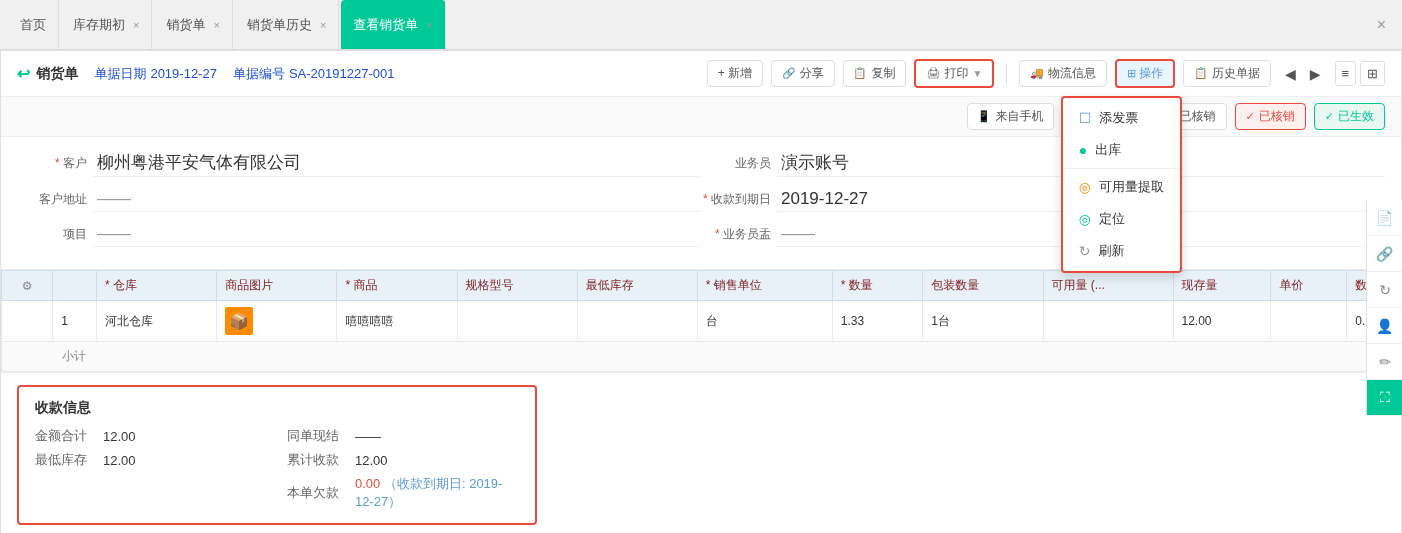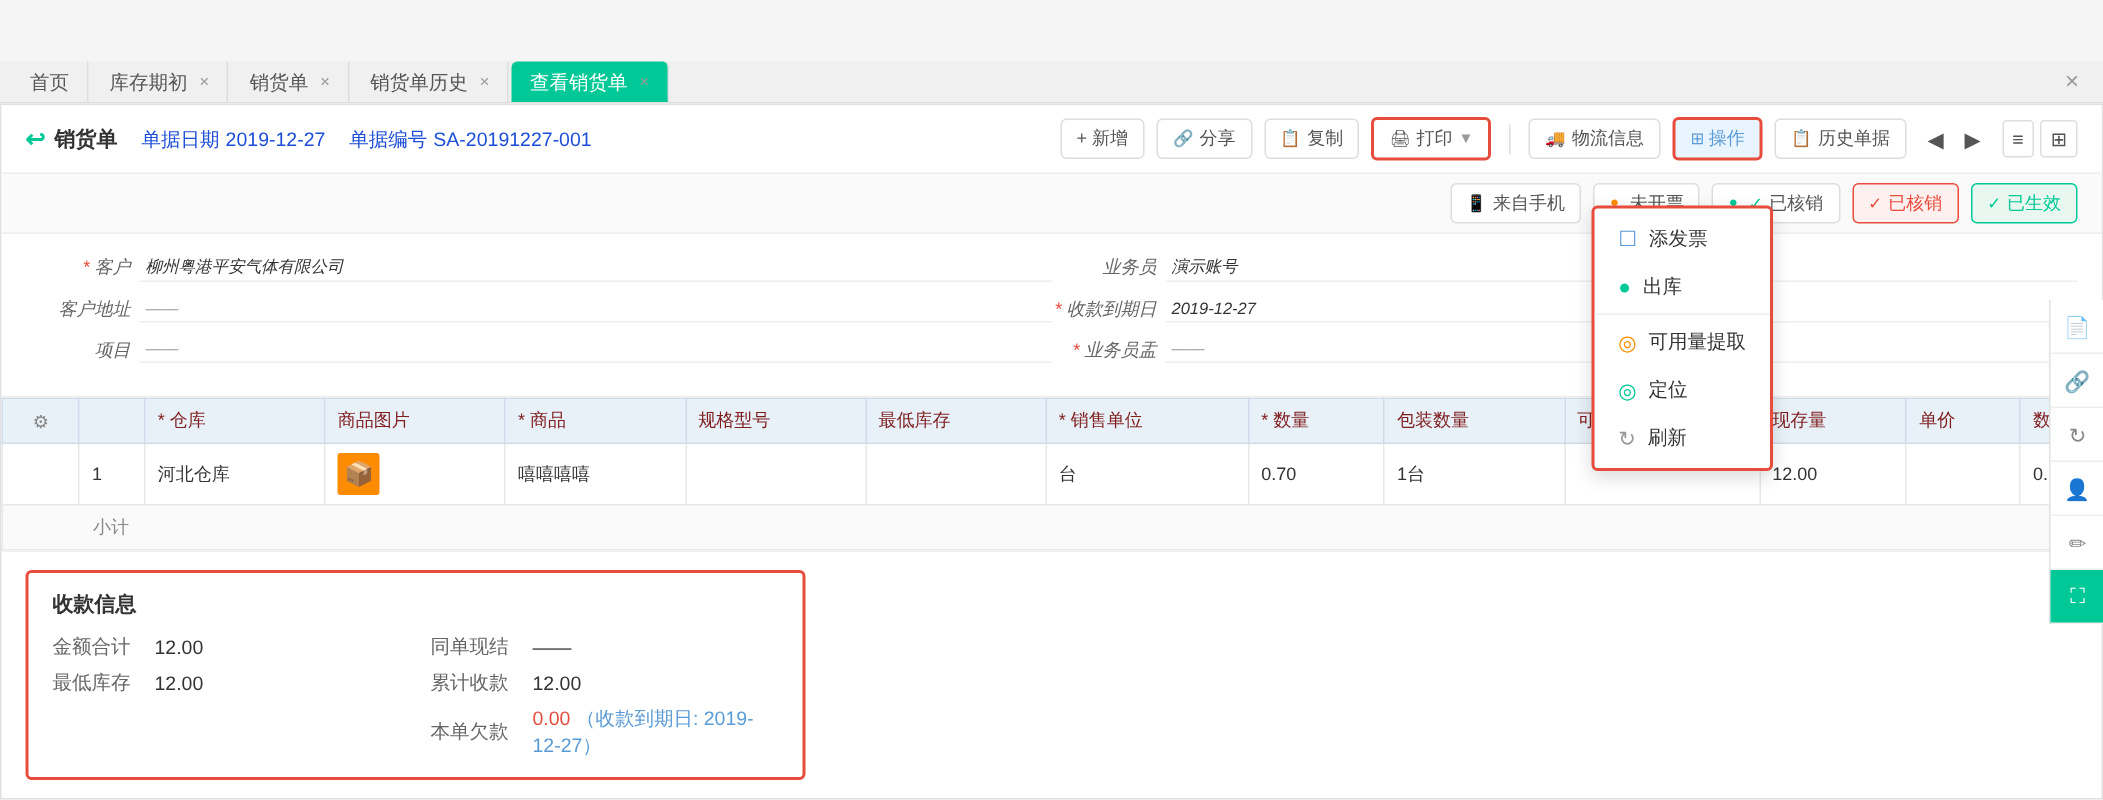--- a/index.html
+++ b/index.html
@@ -2,21 +2,21 @@
 <html><head>
   <meta charset="utf-8">
   <style>
     * { box-sizing: border-box; margin: 0; padding: 0; }
     body { font-family: 'Microsoft YaHei', Arial, sans-serif; font-size: 13px; background: #f5f5f5; color: #333; }
 
     
     .tab-bar {
       display: flex; align-items: center;
       background: #f0f0f0; border-bottom: 1px solid #ddd;
-      padding: 0 8px; height: 28px; gap: 2px; margin-top: 41px;
+      padding: 0 8px; height: 50px; gap: 2px;
     }
     .tab-item {
       display: flex; align-items: center; gap: 4px;
       padding: 0 12px; height: 100%; cursor: pointer;
       font-size: 13px; color: #555; border-right: 1px solid #ddd;
     }
     .tab-item.active {
       background: #00c896; color: #fff; border-radius: 4px 4px 0 0;
     }
     .tab-close {
@@ -70,36 +70,36 @@
     .status-tag {
       display: flex; align-items: center; gap: 4px;
       padding: 4px 10px; border-radius: 4px;
       font-size: 12px;
     }
     .status-tag.cancelled { background: #fff0f0; border: 1px solid #e74c3c; color: #e74c3c; }
     .status-tag.effective { background: #e8f8f0; border: 1px solid #00c896; color: #00c896; }
 
     
     .form-area {
-      padding: 12px 16px; background: #fff; border-bottom: 1px solid #eee; font-style: italic;
+      padding: 12px 16px; background: #fff; border-bottom: 1px solid #eee;
     }
     .form-row {
       display: flex; align-items: center; gap: 0; margin-bottom: 10px;
     }
     .form-field {
       display: flex; align-items: center; gap: 6px; flex: 1;
       min-width: 0;
     }
     .form-label {
       font-size: 12px; color: #666; white-space: nowrap;
       min-width: 70px; text-align: right;
     }
     .form-label.required::before { content: '* '; color: #e74c3c; }
     .form-value {
-      font-size: 11px; color: #333; flex: 1;
+      font-size: 17px; color: #333; flex: 1;
       border-bottom: 1px solid #eee; padding: 2px 4px;
       min-width: 120px;
     }
     .form-value.dashed { color: #999; }
 
     
     .table-wrapper { overflow-x: auto; border-bottom: 1px solid #eee; }
     table { width: 100%; border-collapse: collapse; font-size: 12px; }
     thead tr { background: #e8f0f8; }
     thead th {
@@ -356,21 +356,21 @@
             <td class="gear-cell"></td>
             <td>1</td>
             <td>河北仓库</td>
             <td>
               <div class="product-img">📦</div>
             </td>
             <td>嘻嘻嘻嘻</td>
             <td></td>
             <td></td>
             <td>台</td>
-            <td>0.70</td>
+            <td>1.33</td>
             <td>1台</td>
             <td></td>
             <td>12.00</td>
             <td></td>
             <td>0.</td>
           </tr>
           <tr class="subtotal-row">
             <td colspan="14" style="padding-left:60px;">小计</td>
           </tr>
         </tbody>

